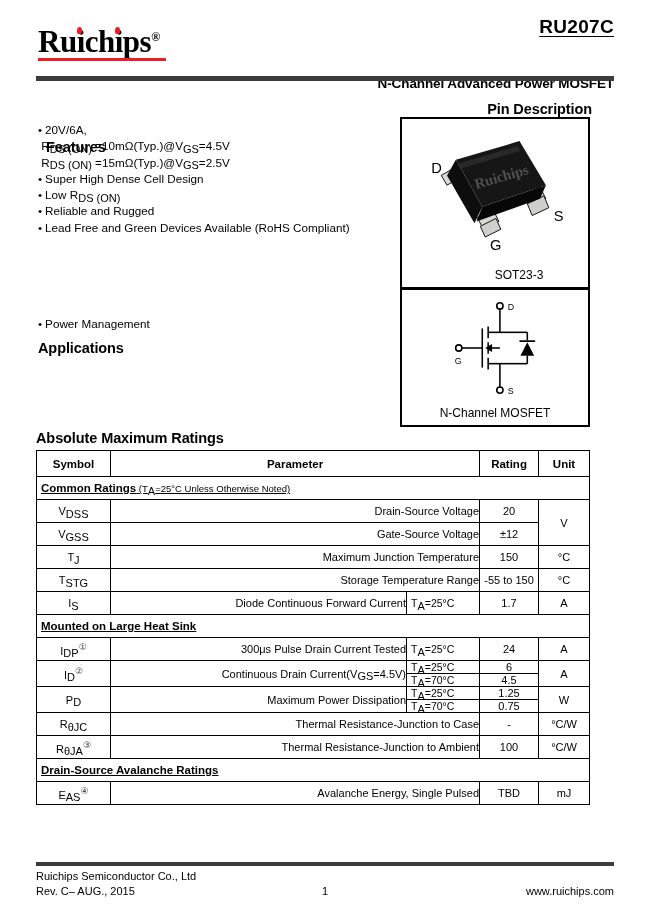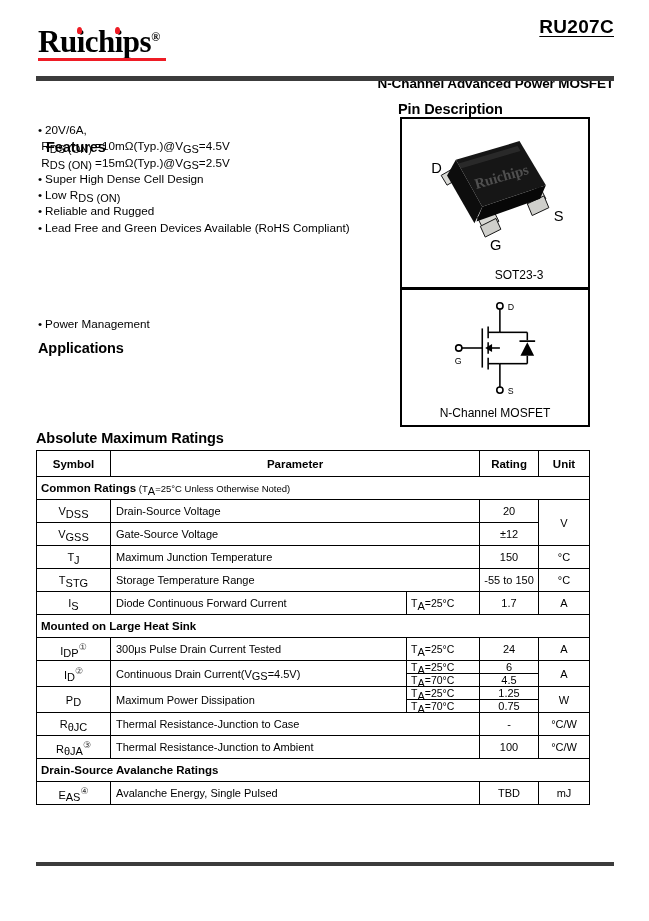--- a/index.html
+++ b/index.html
@@ -105,21 +105,21 @@
     left: 46px; top: 101px; margin-top: 38px;
   }
   #applications-title {
     position: absolute;
     left: 38px; top: 295px; margin-top: 45px;
   }
   #pin-desc-title {
     position: absolute;
     left: 398px; top: 101px;
     width: 194px;
-    text-align: left;
+    text-align: right;
   }
   #amr-title {
     position: absolute;
     left: 36px; top: 430px;
   }
 
   
   .feat-list {
     position: absolute;
     left: 38px; top: 122px;
@@ -207,29 +207,30 @@
     height: 25px;
     font-size: 11.5px;
   }
   .c-sym   { width: 74px; text-align: center; }
   .c-param { width: 296px; }
   .c-cond  { width: 73px; }
   .c-rate  { width: 59px; text-align: center; }
   .c-unit  { width: 51px; text-align: center; }
 
   td.sym  { text-align: center; height: 22px; margin-top: 23px; }
-  td.par  { padding-left: 5px; text-align: left; }
+  td.par  { padding-left: 5px; text-align: right; }
   td.cond { padding-left: 4px; text-align: left; font-size: 10.5px; }
   td.rate { text-align: center; }
   td.unit { text-align: center; }
 
   tr.grouprow td {
     height: 22px;
     padding-left: 4px;
     text-align: left;
+    text-decoration: underline;
   }
   .group-label { font-weight: bold; font-size: 11.5px; }
   .group-note  { font-weight: normal; font-size: 9.5px; }
 
   
   .footer-rule {
     position: absolute;
     left: 36px; top: 862px;
     width: 578px;
     height: 4px;
@@ -484,14 +485,24 @@
       <tr>
         <td class="sym"><span>E</span><sub>AS</sub><sup class="circ">④</sup></td>
         <td class="par" colspan="2">Avalanche Energy, Single Pulsed</td>
         <td class="rate">TBD</td>
         <td class="unit">mJ</td>
       </tr>
     </tbody>
   </table>
 
   <div class="footer-rule"></div>
+  <div class="footer">
+    <div class="f-row">
+      <span class="f-left">Ruichips Semiconductor Co., Ltd</span>
+    </div>
+    <div class="f-row">
+      <span class="f-left">Rev. C– AUG., 2015</span>
+      <span class="f-center">1</span>
+      <span class="f-right">www.ruichips.com</span>
+    </div>
+  </div>
 
 </div>
 
 </body></html>

